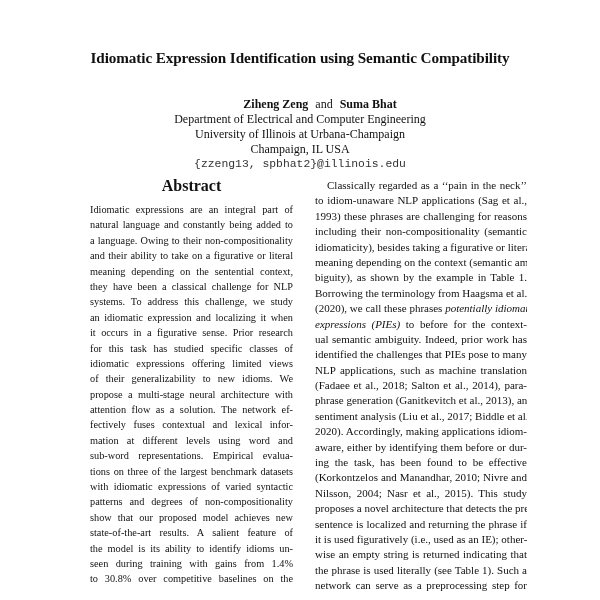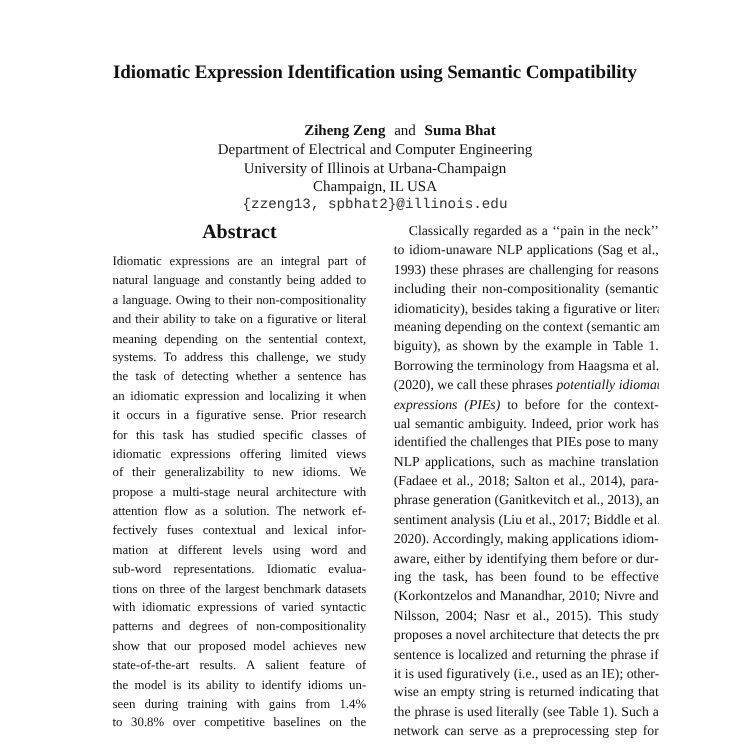--- a/index.html
+++ b/index.html
@@ -93,32 +93,32 @@
   </div>
 
   <div class="col col-left">
     <div class="abstract-heading">Abstract</div>
     <div>
       <span class="line">Idiomatic expressions are an integral part of</span>
       <span class="line">natural language and constantly being added to</span>
       <span class="line">a language. Owing to their non-compositionality</span>
       <span class="line">and their ability to take on a figurative or literal</span>
       <span class="line">meaning depending on the sentential context,</span>
+      <span class="line">they have been a classical challenge for NLP</span>
       <span class="line">systems. To address this challenge, we study</span>
-      <span class="line">the task of detecting whether a sentence has</span>
       <span class="line">an idiomatic expression and localizing it when</span>
       <span class="line">it occurs in a figurative sense. Prior research</span>
       <span class="line">for this task has studied specific classes of</span>
       <span class="line">idiomatic expressions offering limited views</span>
       <span class="line">of their generalizability to new idioms. We</span>
       <span class="line">propose a multi-stage neural architecture with</span>
       <span class="line">attention flow as a solution. The network ef-</span>
       <span class="line">fectively fuses contextual and lexical infor-</span>
       <span class="line">mation at different levels using word and</span>
-      <span class="line">sub-word representations. Idiomatic evalua-</span>
+      <span class="line">sub-word representations. Empirical evalua-</span>
       <span class="line">tions on three of the largest benchmark datasets</span>
       <span class="line">with idiomatic expressions of varied syntactic</span>
       <span class="line">patterns and degrees of non-compositionality</span>
       <span class="line">show that our proposed model achieves new</span>
       <span class="line">state-of-the-art results. A salient feature of</span>
       <span class="line">the model is its ability to identify idioms un-</span>
       <span class="line">seen during training with gains from 1.4%</span>
       <span class="line">to 30.8% over competitive baselines on the</span>
 
     </div>

